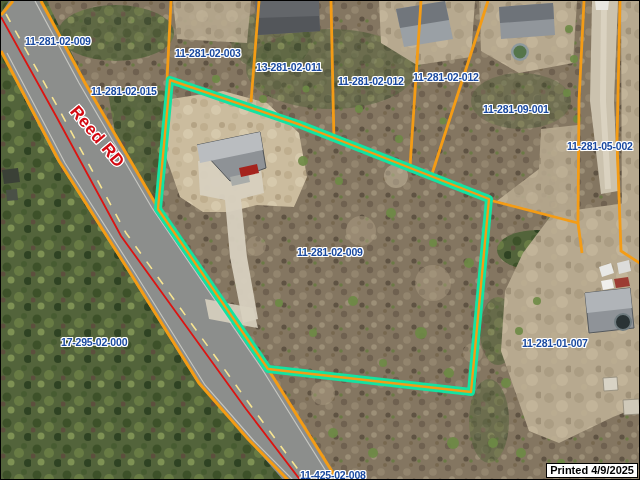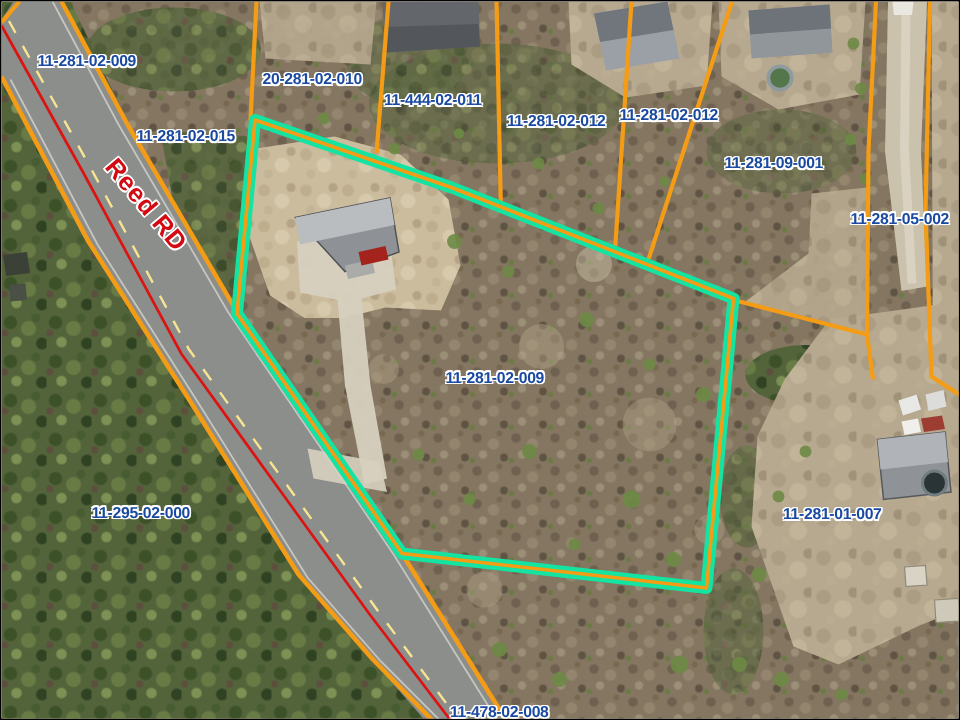--- a/index.html
+++ b/index.html
@@ -191,25 +191,26 @@
     <polyline points="40,0 84,82 157,207 267,368 337,480" stroke="#f49c15" stroke-width="3" fill="none"></polyline>
 
     <g>
       <polygon points="169,79 300,124 488,198 470,391 267,368 157,208" fill="none" stroke="#14e3a1" stroke-width="8" stroke-linejoin="round"></polygon>
       <polygon points="169,79 300,124 488,198 470,391 267,368 157,208" fill="none" stroke="#f49c15" stroke-width="2.4" stroke-linejoin="round"></polygon>
     </g>
   </svg>
 
   <div class="plabel" style="left:24px;top:34px">11-281-02-009</div>
   <div class="plabel" style="left:90px;top:84px">11-281-02-015</div>
-  <div class="plabel" style="left:174px;top:46px">20-281-02-010</div>
-  <div class="plabel" style="left:255px;top:60px">11-444-02-011</div>
+  <div class="plabel" style="left:174px;top:46px">11-281-02-003</div>
+  <div class="plabel" style="left:255px;top:60px">13-281-02-011</div>
   <div class="plabel" style="left:337px;top:74px">11-281-02-012</div>
   <div class="plabel" style="left:412px;top:70px">11-281-02-012</div>
   <div class="plabel" style="left:482px;top:102px">11-281-09-001</div>
   <div class="plabel" style="left:566px;top:139px">11-281-05-002</div>
   <div class="plabel" style="left:296px;top:245px">11-281-02-009</div>
   <div class="plabel" style="left:521px;top:336px">11-281-01-007</div>
-  <div class="plabel" style="left:60px;top:335px">11-295-02-000</div>
-  <div class="plabel" style="left:299px;top:468px">11-478-02-008</div>
+  <div class="plabel" style="left:60px;top:335px">17-295-02-000</div>
+  <div class="plabel" style="left:299px;top:468px">11-425-02-008</div>
 
   <div id="roadlabel">Reed RD</div>
+  <div id="printed">Printed 4/9/2025</div>
 </div>
 
 </body></html>

